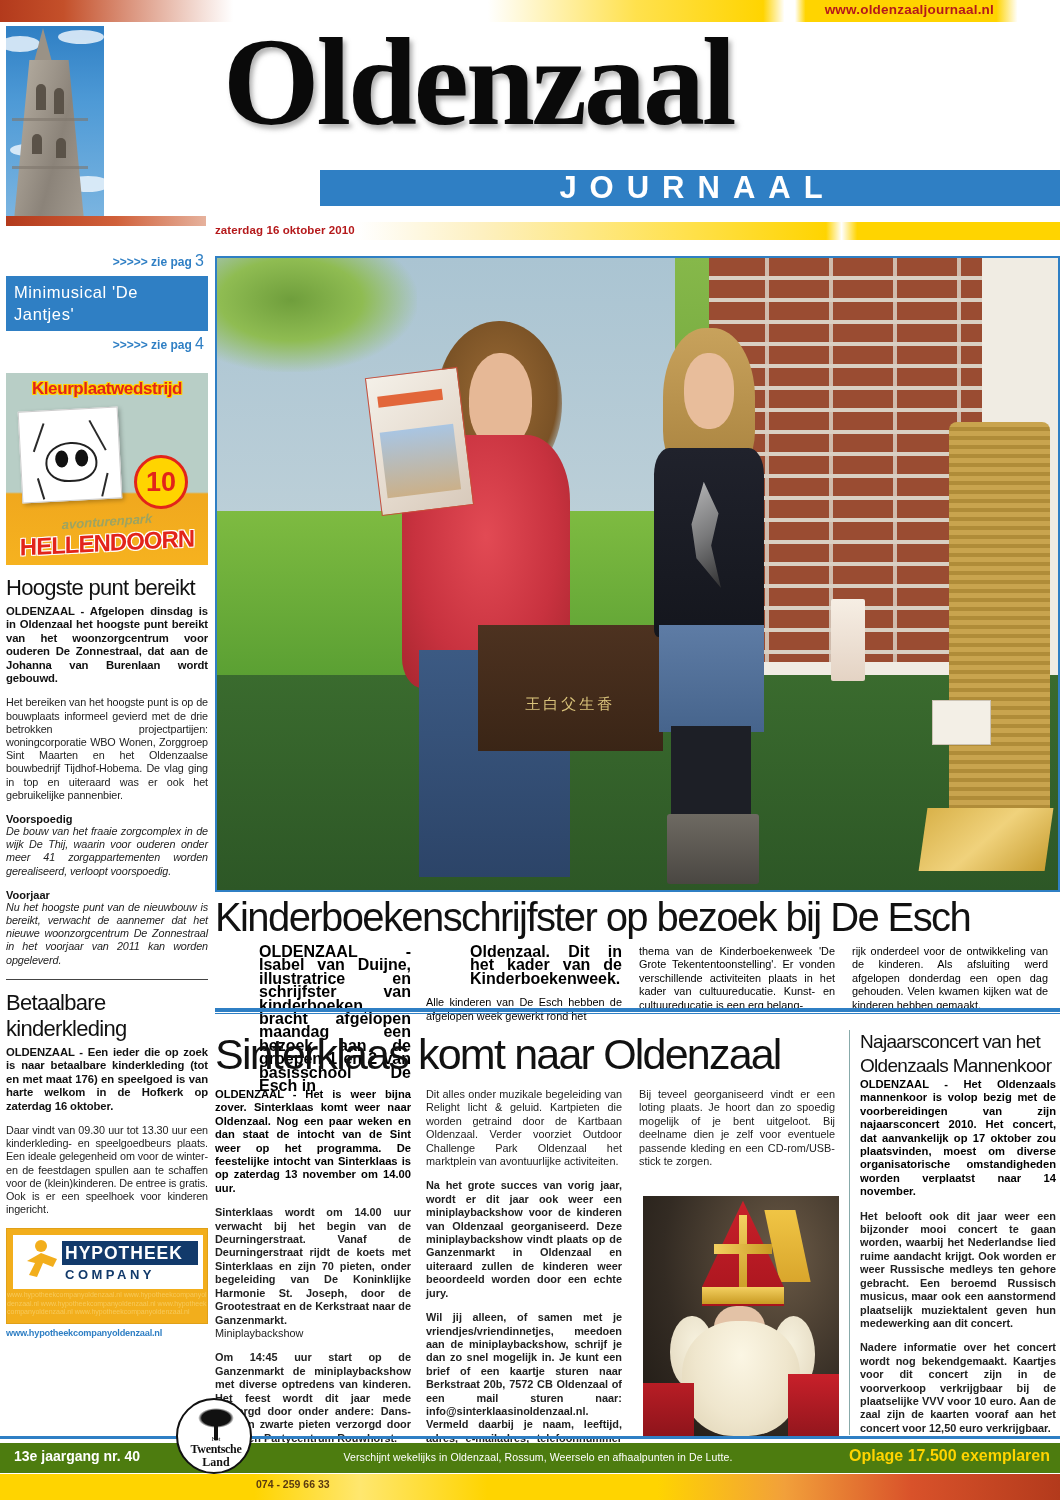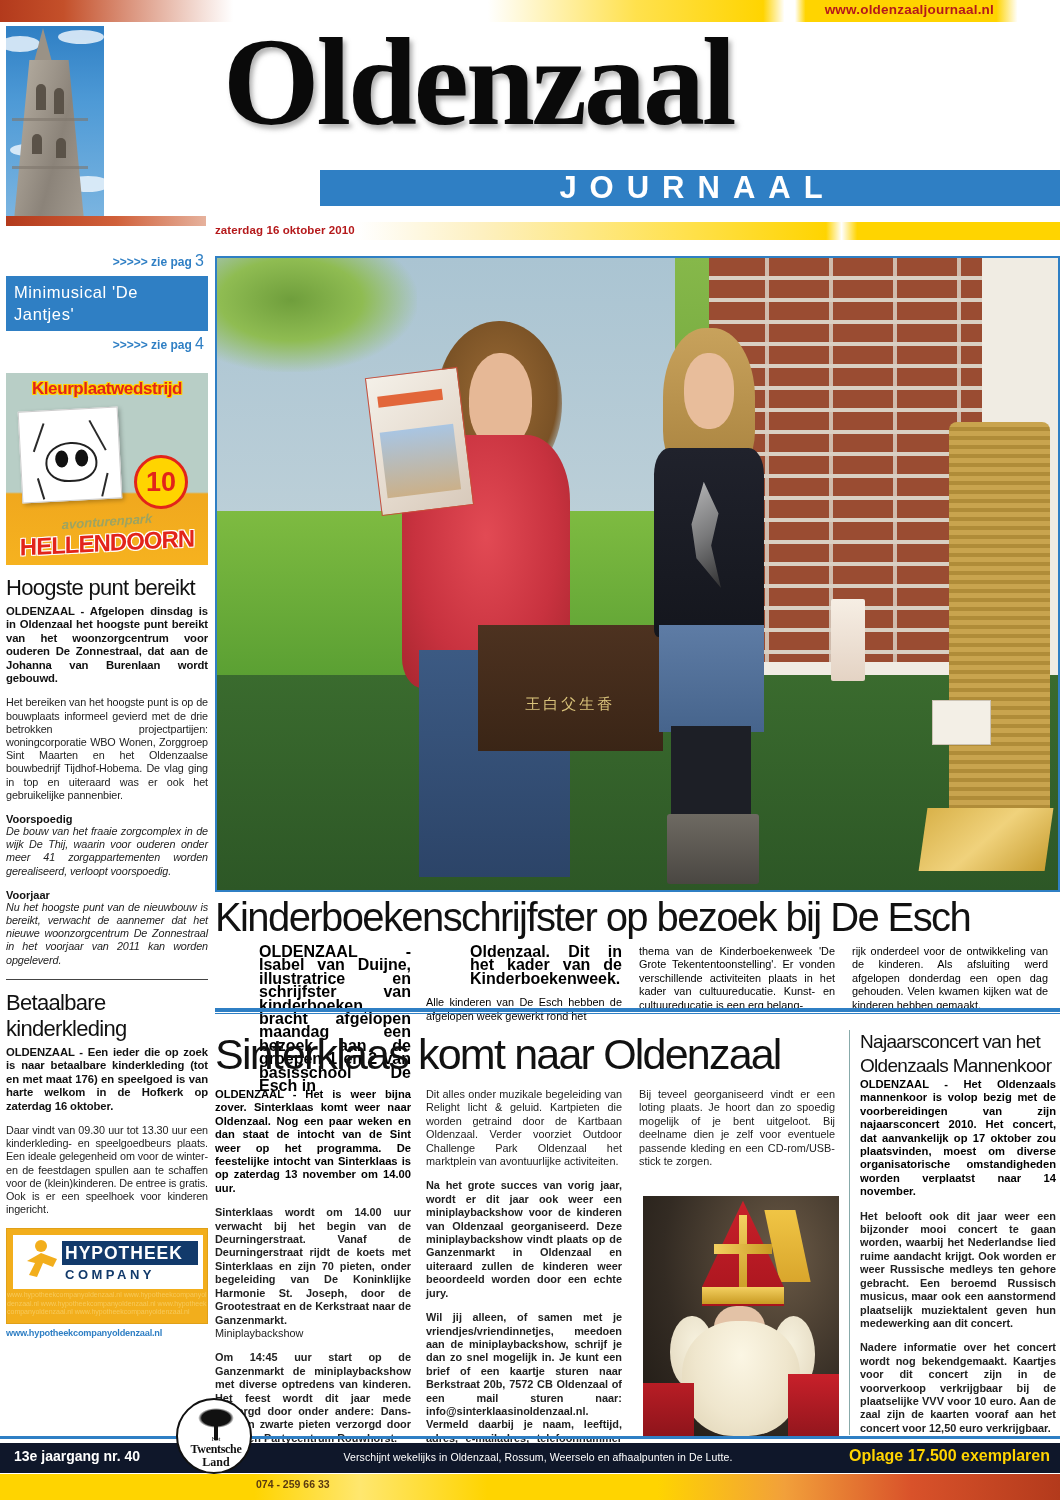--- a/index.html
+++ b/index.html
@@ -344,21 +344,21 @@
   }
   .right-col { position:absolute; left:860px; top:1030px; width:196px; }
   .right-h {
     font-size:19px; line-height:24px; letter-spacing:-.7px; color:#111; 
   }
 
   
   .footer-rule { position:absolute; left:0; top:1436px; width:1060px; height:3px; background:#2f7fc4; }
   .footer {
     position:absolute; left:0; top:1443px; width:1060px; height:30px;
-    background:#0f172a; color:#fff;
+    background:#4d7c0f; color:#fff;
   }
   .footer .issue {
     position:absolute; left:14px; top:5px; font-weight:bold; font-size:14px;
   }
   .footer .center {
     position:absolute; left:8px; top:8px; width:1060px; text-align:center; font-size:10.5px;
     letter-spacing:.1px;
   }
   .footer .oplage {
     position:absolute; right:10px; top:4px; font-weight:bold; font-size:16px; color:#ffd400;

